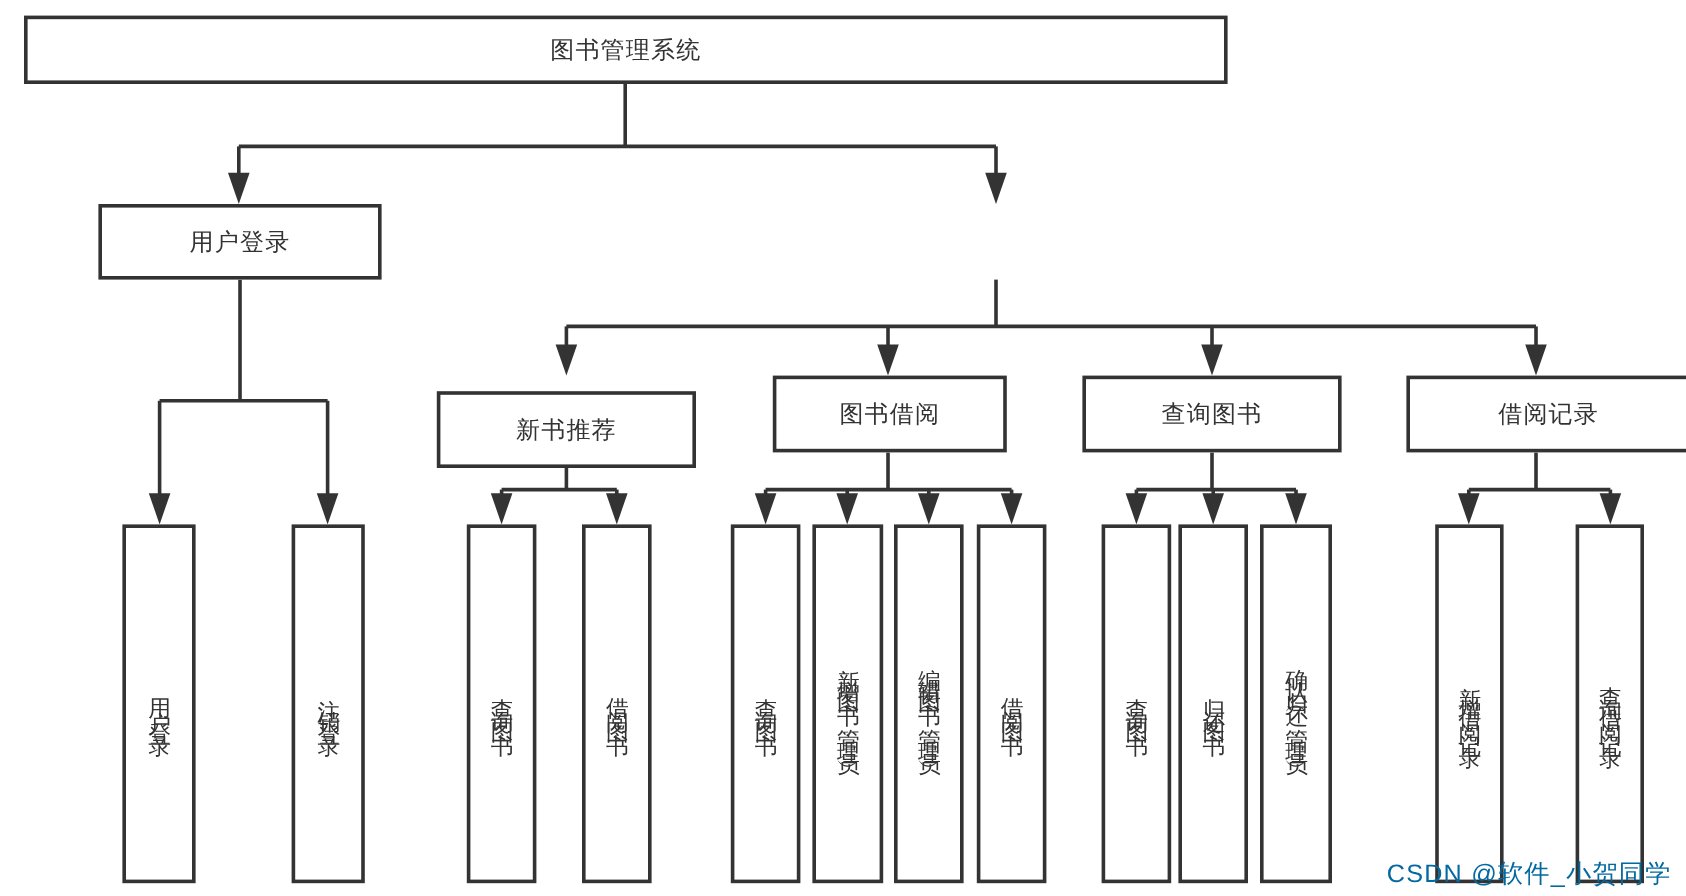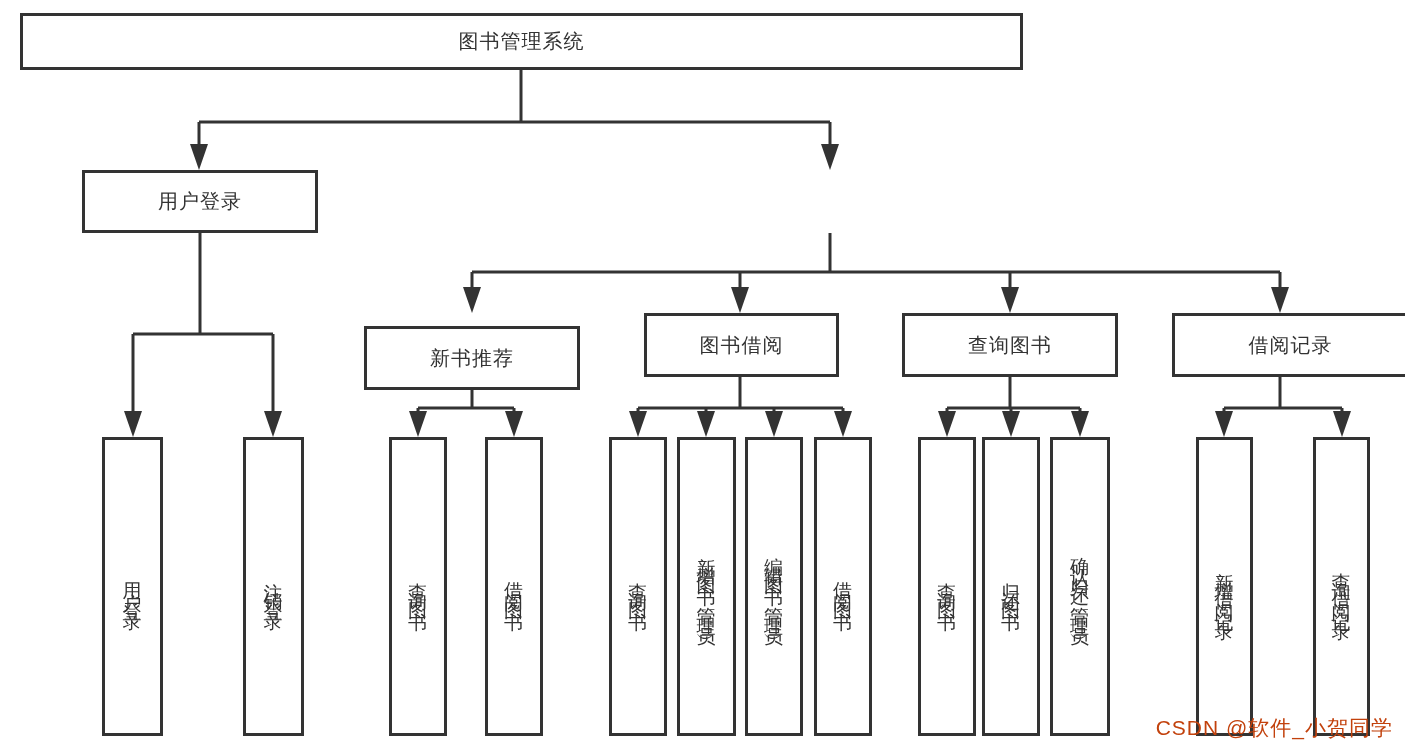--- a/index.html
+++ b/index.html
@@ -45,21 +45,21 @@
     writing-mode: vertical-rl;
     text-orientation: upright;
     letter-spacing: 10px;
     line-height: 1;
   }
   .watermark {
     position: absolute;
     right: 12px;
     bottom: 5px;
     font-size: 21px;
-    color: #c2410c;
+    color: #0369a1;
     letter-spacing: 1px;
     z-index: 3;
     white-space: nowrap;
   }
 </style>
 </head>
 <body>
 
 <div class="canvas">
 

